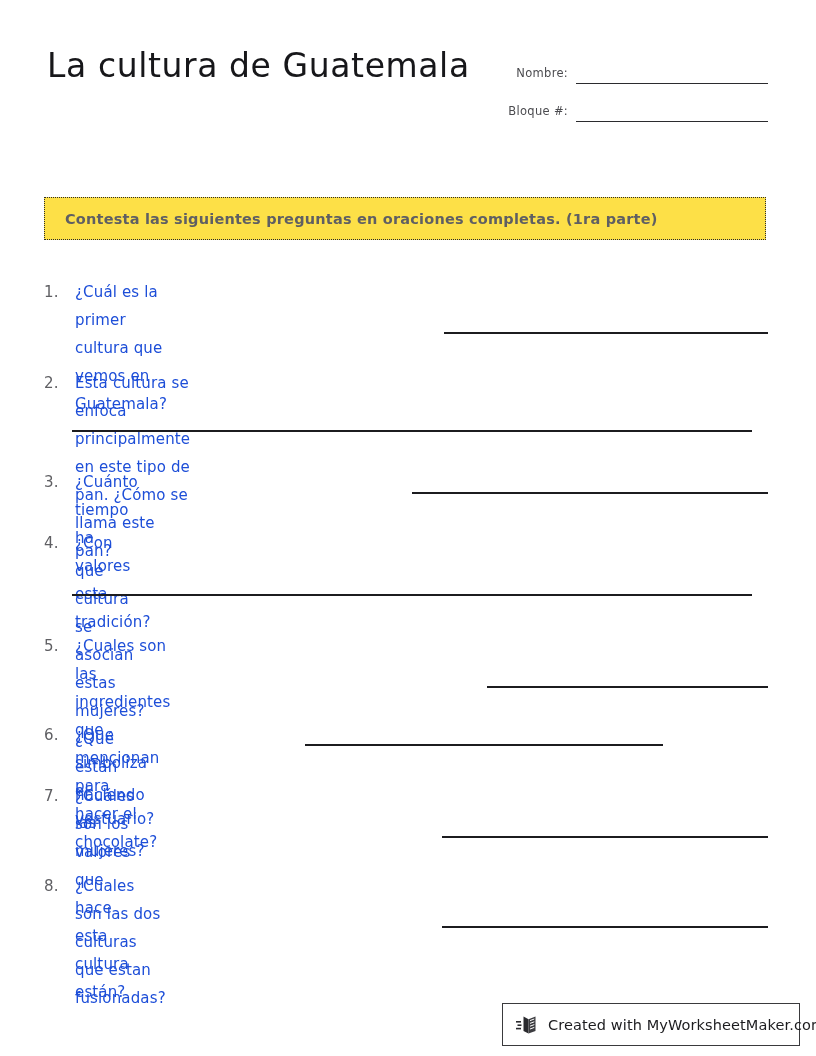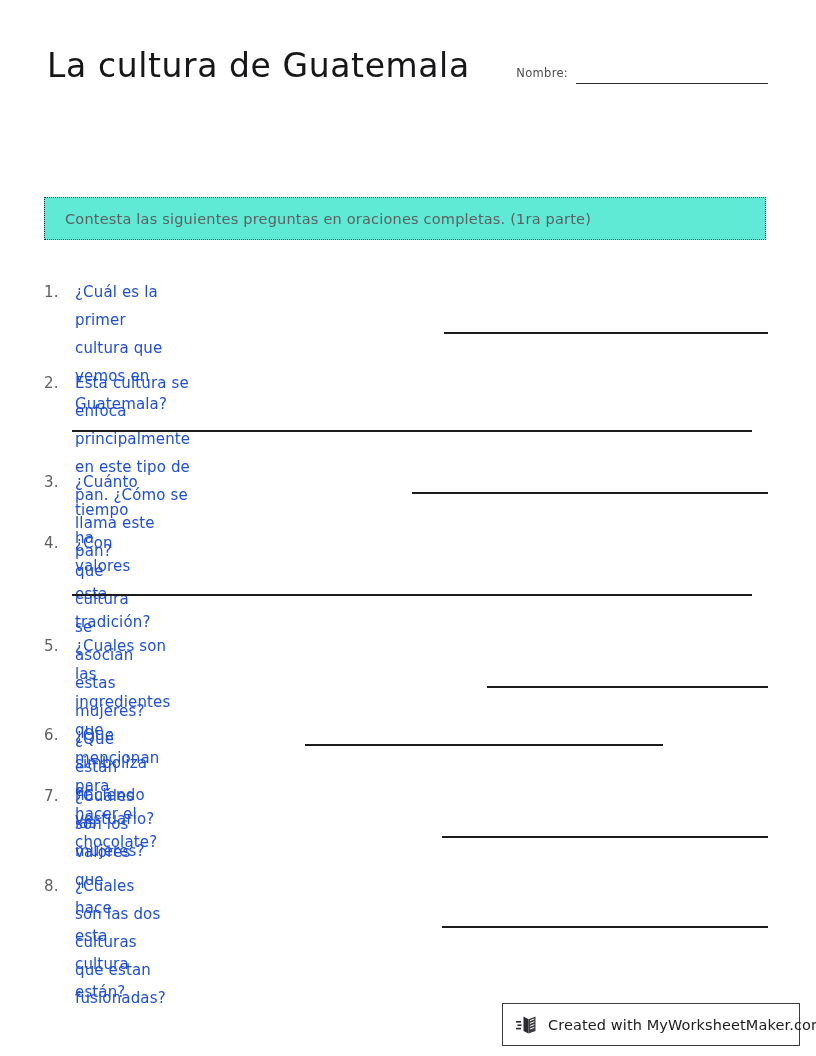--- a/index.html
+++ b/index.html
@@ -72,21 +72,22 @@
 
   
   .instr-box {
     position: absolute;
     left: 44px;
     top: 197px;
     width: 722px;
     height: 43px;
     border: 1.5px dotted #2b2b2e;
     box-sizing: border-box;
-    background: #5eead4;
+    background: #fde047;
+    font-weight: bold;
   }
   .instr-text {
     position: absolute;
     left: 20px;
     top: 11px;
     font-size: 14.5px;
     line-height: 20px;
     color: #5f5f63;
     letter-spacing: 0.2px;
     white-space: nowrap;
@@ -169,20 +170,24 @@
 </head>
 <body>
 
 <div class="sheet">
 
   <div class="title">La cultura de Guatemala</div>
 
   <div class="headerfields">
     <div class="hf-row">
       <span class="hf-label">Nombre:</span>
+      <span class="hf-line"></span>
+    </div>
+    <div class="hf-row">
+      <span class="hf-label">Bloque #:</span>
       <span class="hf-line"></span>
     </div>
   </div>
 
   <div class="instr-box">
     <div class="instr-text">Contesta las siguientes preguntas en oraciones completas. (1ra parte)</div>
   </div>
 
   <div class="questions" id="questions-root">
       <div class="q" style="left: 44px; top: 278px;">

